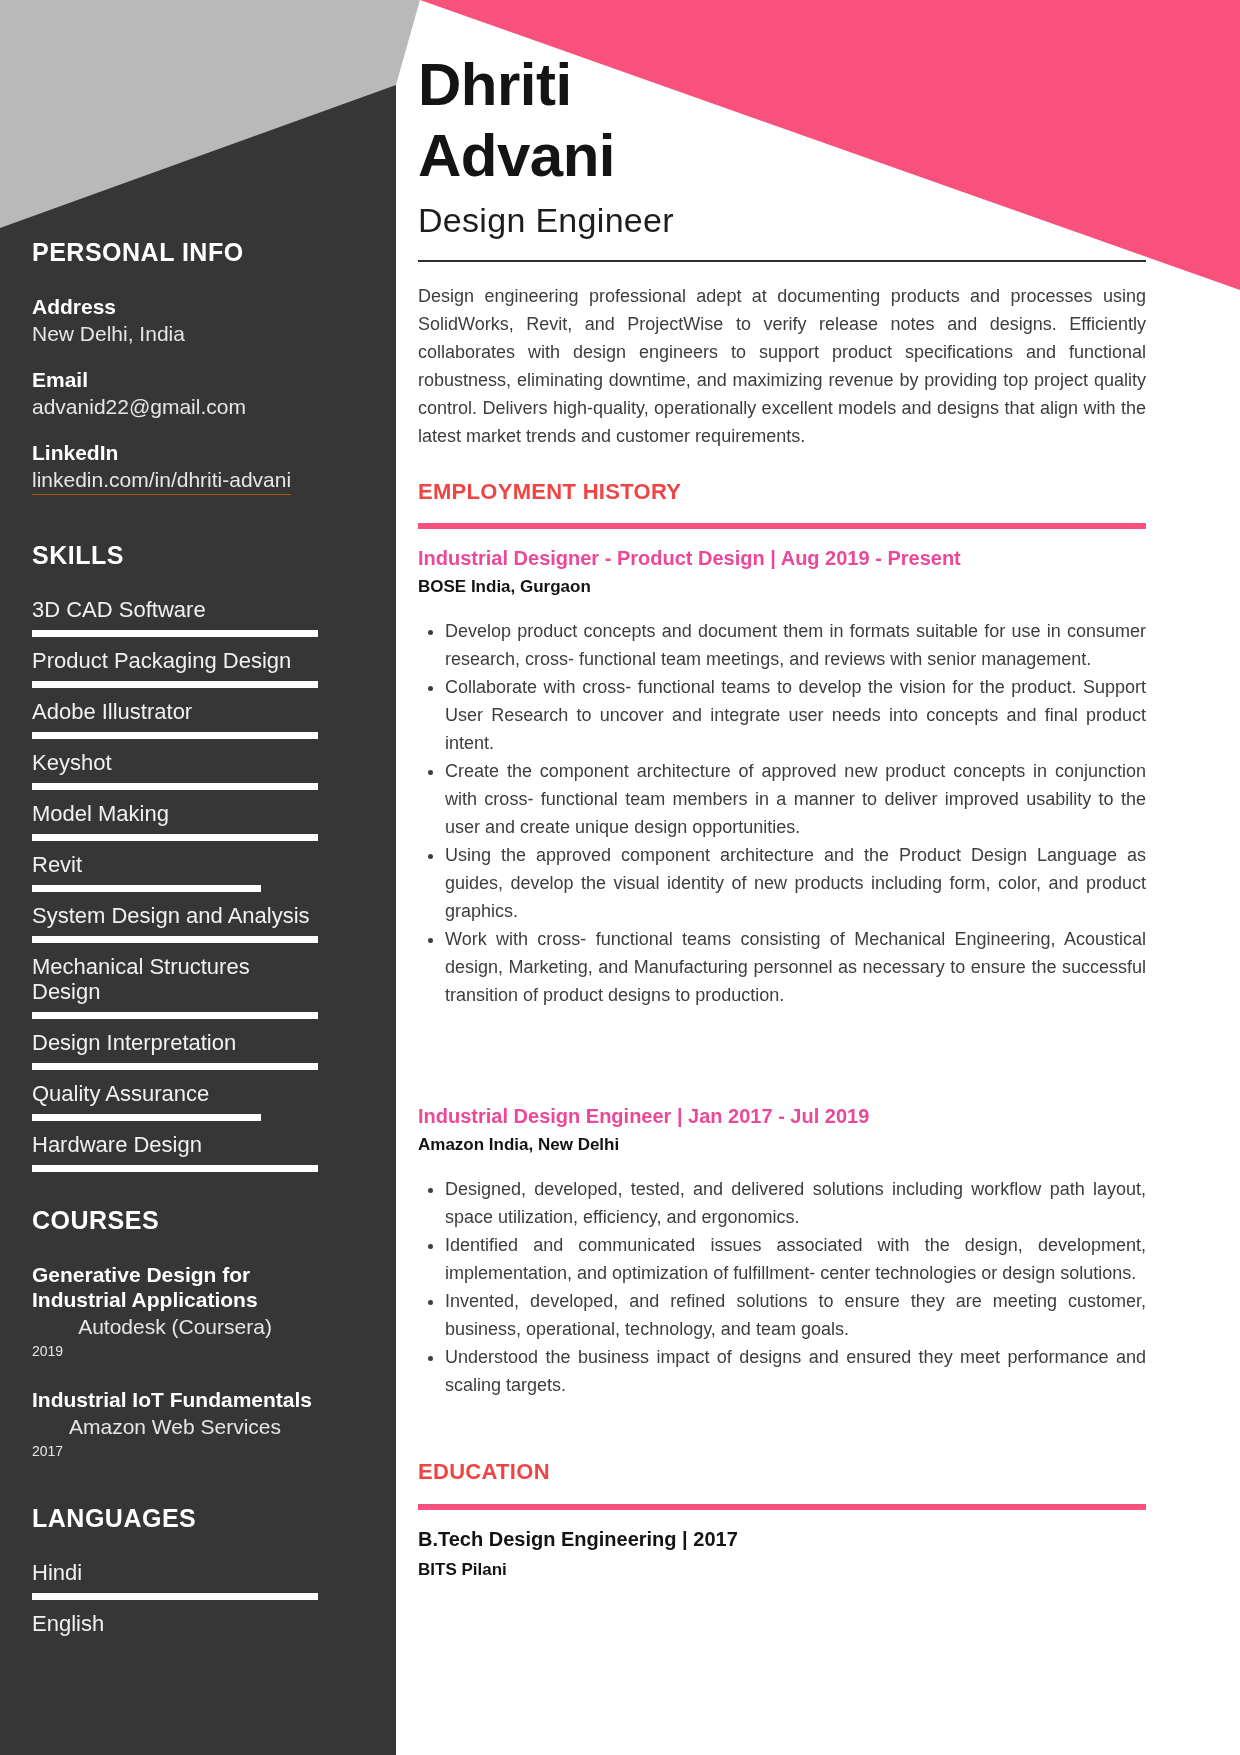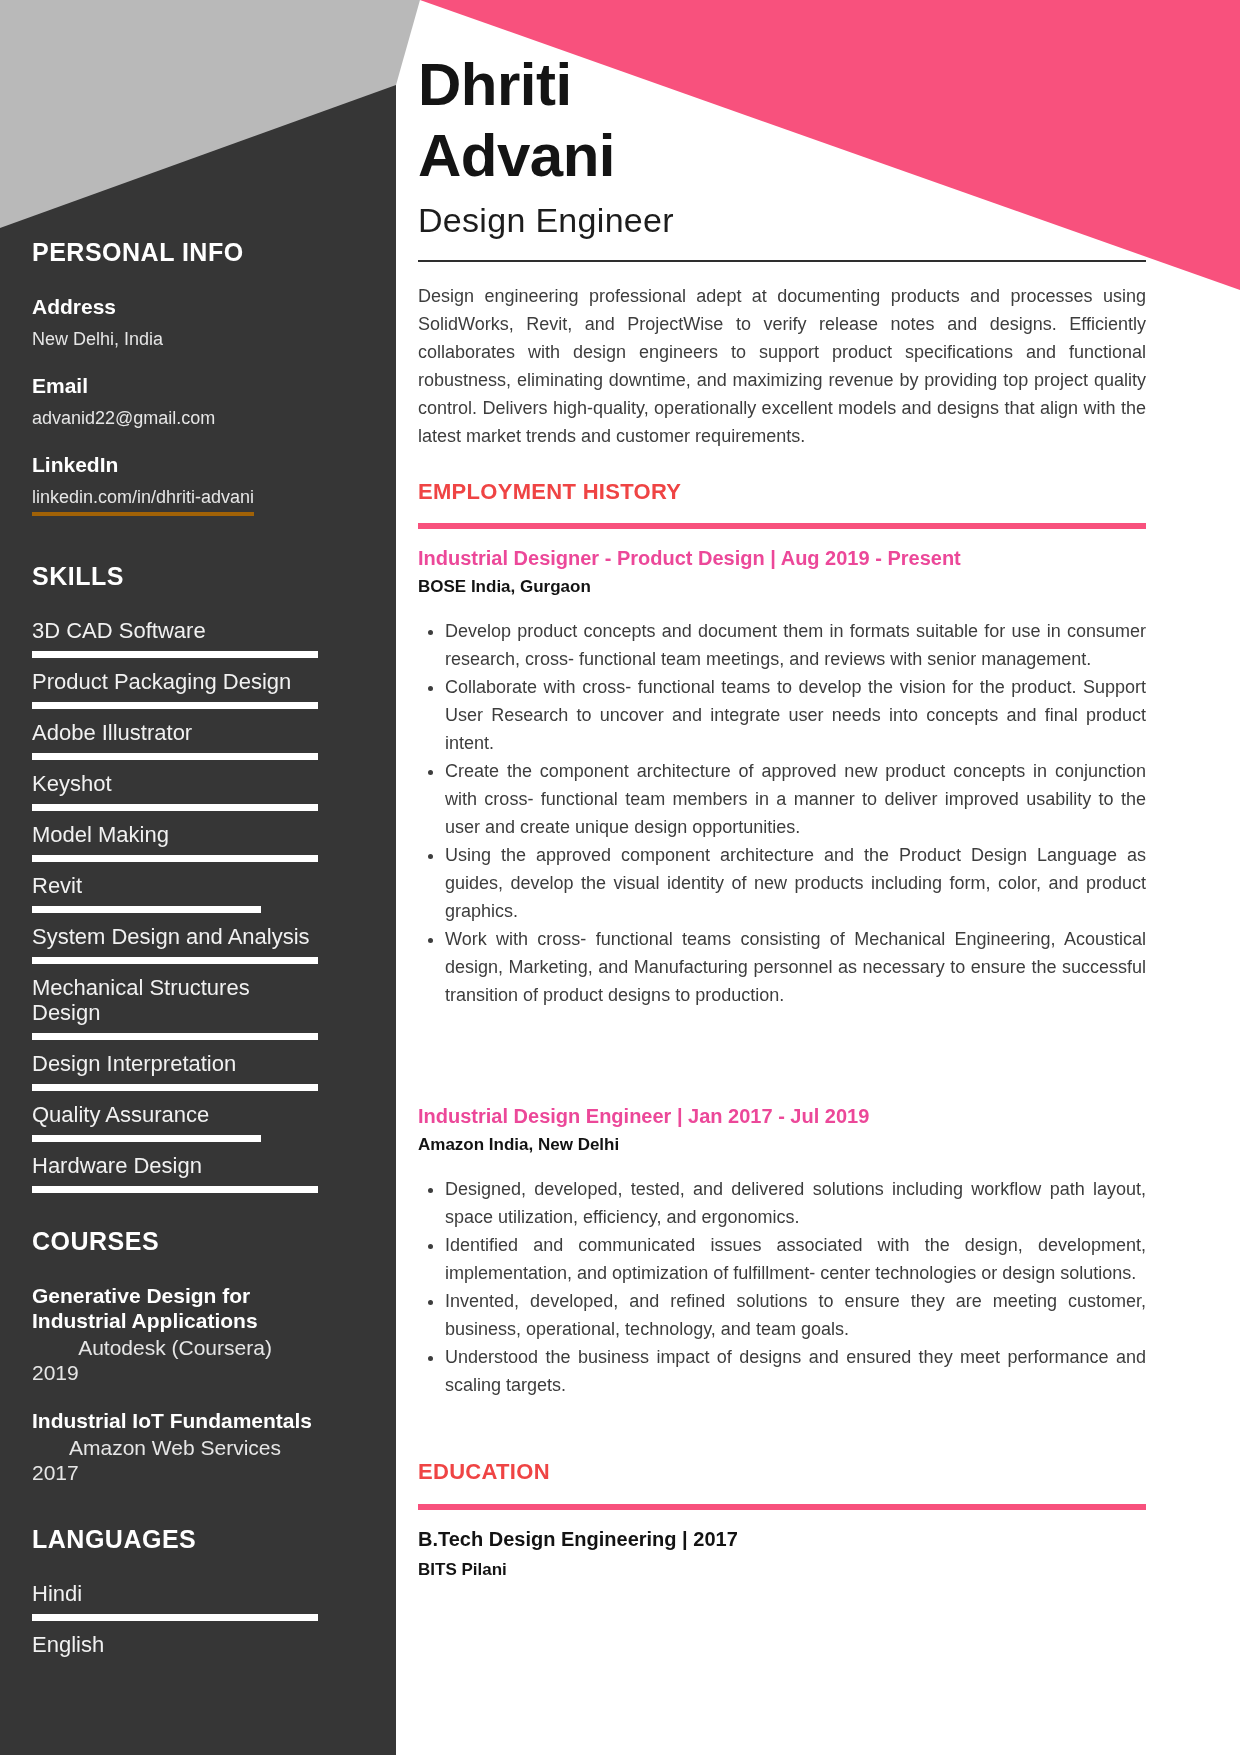--- a/index.html
+++ b/index.html
@@ -17,31 +17,31 @@
   .sidebar{
     position:absolute;left:0;top:0;width:396px;height:1755px;
     background:var(--dark);color:#fff;
     padding:238px 78px 0 32px;
   }
   .side-heading{
     font-size:25px;font-weight:bold;letter-spacing:.5px;color:#ffffff;margin:0;
   }
   .pi-item{margin-top:21px;}
   .pi-label{font-size:21px;font-weight:bold;color:#ffffff;line-height:25px;}
-  .pi-value{font-size:18px;color:#e6e6e6;line-height:25px;margin-top:8px;}
-  .pi-underline{display:inline-block;border-bottom:4px solid #a16207;padding-bottom:2px;cursor:pointer;}
+  .pi-value{font-size:21px;color:#e6e6e6;line-height:25px;margin-top:2px;}
+  .pi-underline{display:inline-block;border-bottom:1px solid #a16207;padding-bottom:2px;cursor:pointer;}
   .sec-gap{margin-top:46px;}
   .skill,.lang{margin-bottom:11px;}
   .skill-name,.lang-name{font-size:22px;color:#f1f1f1;line-height:25px;}
   .skill-bar,.lang-bar{height:7px;background:#ffffff;margin-top:8px;}
   #skill-items,#language-items,#course-items,#personal-items{margin-top:27px;}
   .course{margin-bottom:23px;}
   .course-title{font-size:21px;font-weight:bold;color:#ffffff;line-height:25px;}
   .course-provider{font-size:21px;color:#e6e6e6;line-height:25px;margin-top:2px;text-align:center;}
-  .course-year{font-size:21px;color:#e6e6e6;line-height:25px;}
+  .course-year{font-size:14px;color:#e6e6e6;line-height:25px;}
   
   .deco{position:absolute;left:0;top:0;pointer-events:none;}
   
   .main{
     position:absolute;left:396px;top:0;width:844px;height:1542px;
     padding:49px 94px 0 22px;
   }
   .name{
     font-size:60px;line-height:71px;font-weight:800;color:#141414;
     letter-spacing:-.5px;margin:0;

